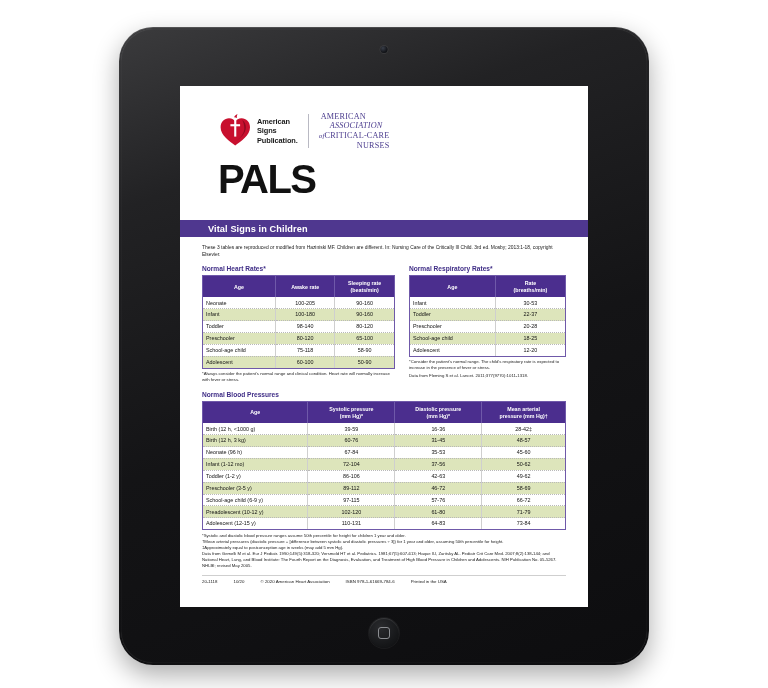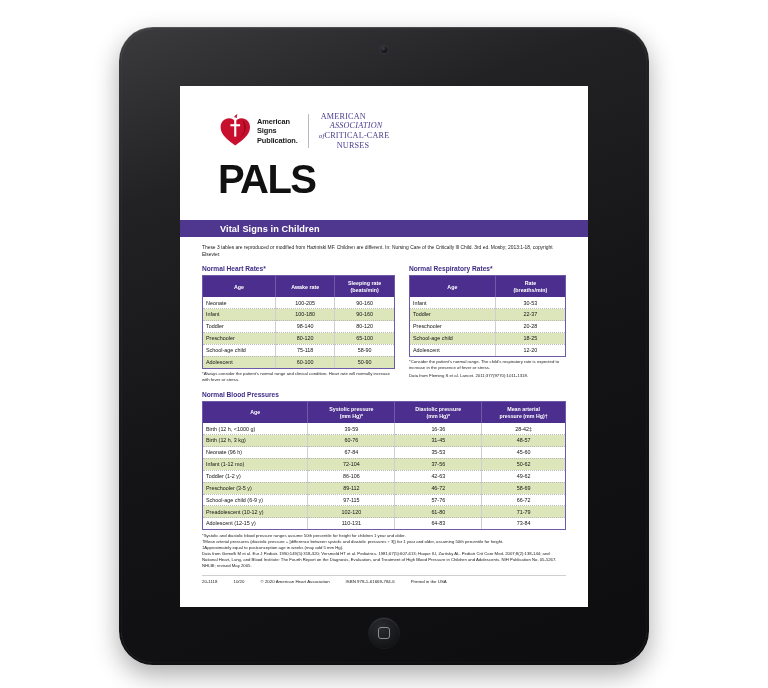--- a/index.html
+++ b/index.html
@@ -59,31 +59,31 @@
   .aha-mark{ width:34px; height:34px; position:relative; flex:0 0 auto; }
   .aha-text{ font-size:7.4px; font-weight:bold; line-height:1.22; color:#1b1b1b; letter-spacing:-.1px; }
   .divider{ width:1px; height:34px; background:#b9b9c3; margin:0 10px; }
   .aacn{
     font-family:"Liberation Serif", serif; color:#4b3c8e;
     font-size:8.2px; line-height:1.18; letter-spacing:.2px;
   }
   .aacn .l1{ padding-left:2px; }
   .aacn .l2{ padding-left:11px;font-style:italic; }
   .aacn .l3{ padding-left:0px; }
-  .aacn .l4{ padding-left:18px; }
+  .aacn .l4{ padding-left:18px;text-align:right; }
   .aacn i{ font-size:7px;margin-top:16px; }
 
   
   .pals{
     font-size:40px; font-weight:bold; letter-spacing:-1.6px;
     color:#111; line-height:.95; margin:6px 0 22px 16px;
   }
   .band{
     background:#4f378f; color:#fff; height:17px;
-    display:flex; align-items:center; padding-left:40px;
+    display:flex; align-items:center; padding-left:28px;
     font-size:9.2px; font-weight:bold; letter-spacing:.1px;
     margin: 0 -22px 0 -22px; padding-right:22px;
   }
 
   .intro{
     font-size:4.9px; line-height:1.45; color:#1a1a1a; margin:7px 0 0 0;
   }
 
   
   .sec-h{

